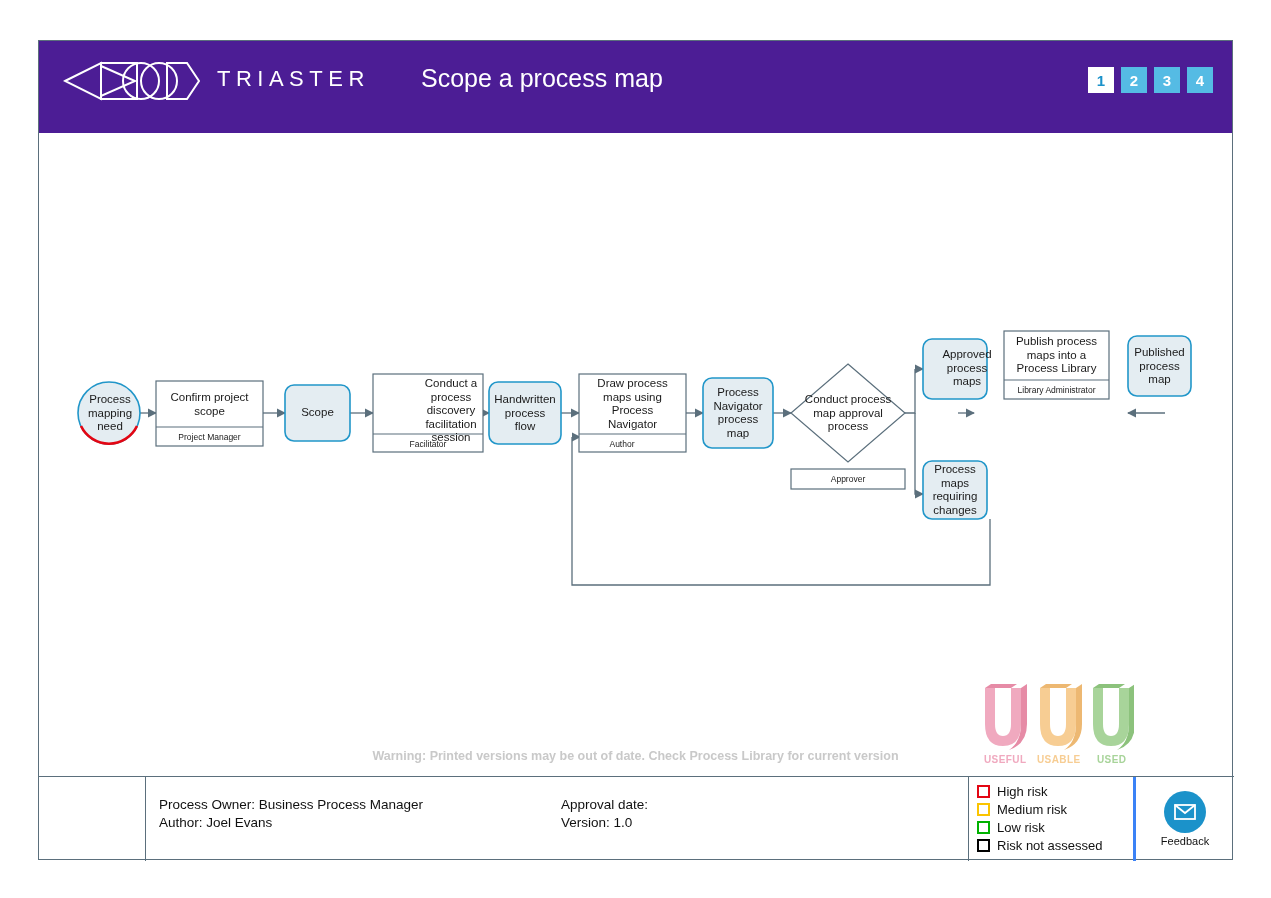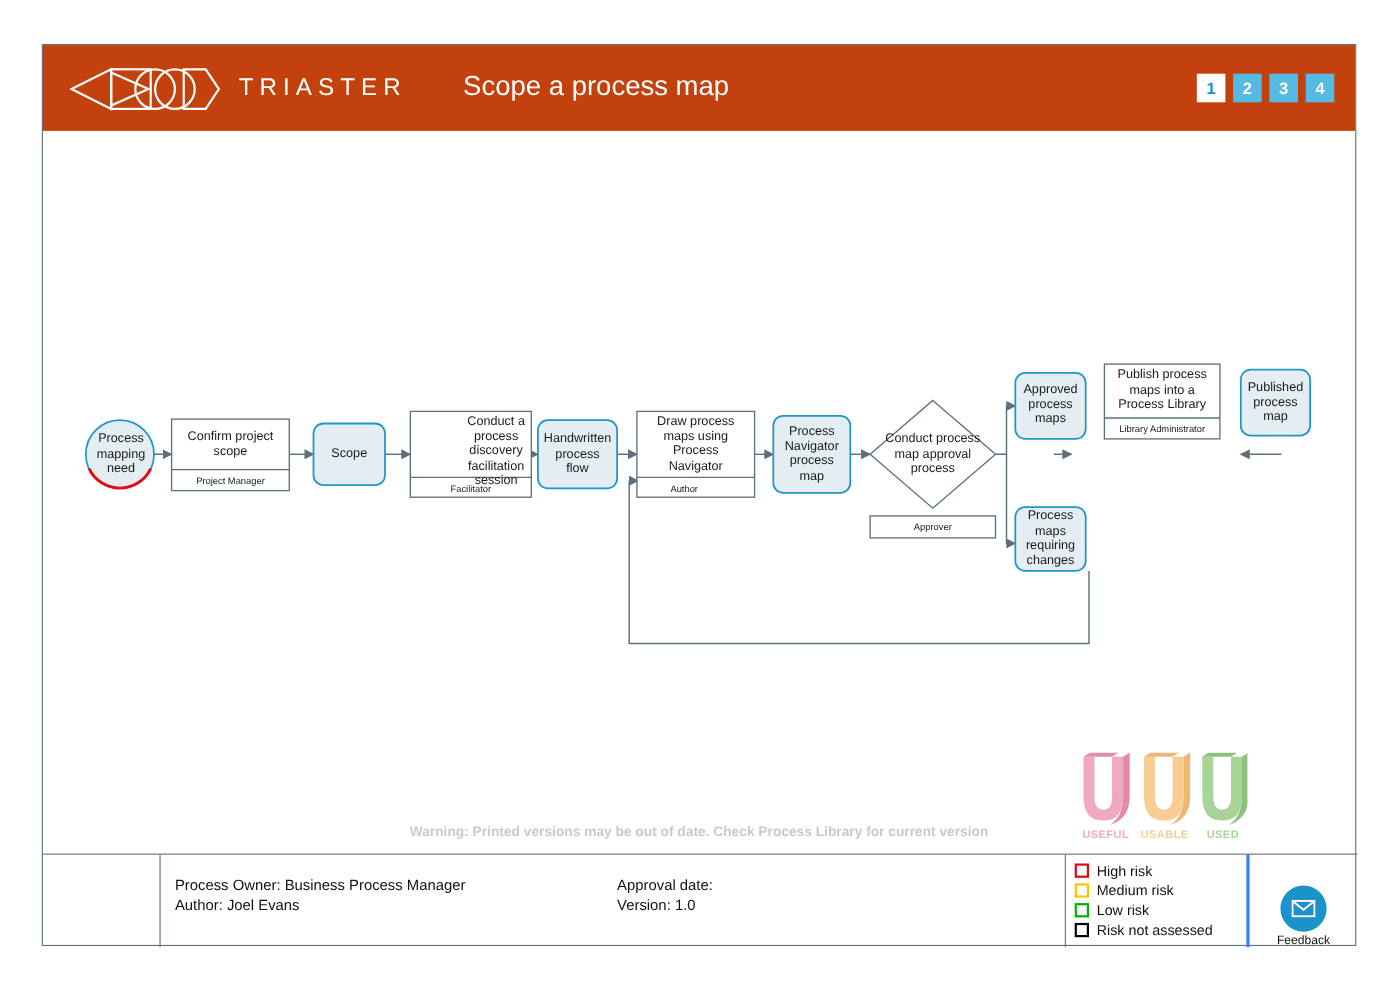--- a/index.html
+++ b/index.html
@@ -25,22 +25,22 @@
     border: 1px solid #5b6f7c;
     box-sizing: border-box;
     background: #ffffff;
   }
 
   
   #header {
     position: absolute;
     left: 0; top: 0;
     width: 100%;
-    height: 78px;
-    background: #c2410c;
+    height: 92px;
+    background: #4c1d95;
     box-sizing: border-box;
   }
   #brand-logo {
     position: absolute;
     left: 24px;
     top: 19px;
   }
   #brand-wordmark {
     position: absolute;
     left: 178px;
@@ -191,21 +191,21 @@
     background: #ffffff;
     box-sizing: border-box;
     flex: none;
   }
   #footer-feedback-cell {
     width: 98px;
     box-sizing: border-box;
     display: flex;
     flex-direction: column;
     align-items: center;
-    justify-content: flex-end;
+    justify-content: center;
     gap: 2px;
   }
   #feedback-circle {
     width: 42px;
     height: 42px;
     border-radius: 50%;
     background: #1b92ca;
     display: flex;
     align-items: center;
     justify-content: center;
@@ -337,21 +337,21 @@
     <div class="node-label" style="left:450px; top:274px; width:72px;">Handwritten<br>process<br>flow</div>
 
     <div class="node-label" style="left:542px; top:258px; width:103px;">Draw process<br>maps using<br>Process<br>Navigator</div>
     <div class="node-label sm" style="left:542px; top:320px; width:82px;">Author</div>
 
     <div class="node-label" style="left:664px; top:267px; width:70px;">Process<br>Navigator<br>process<br>map</div>
 
     <div class="node-label diamond-text" style="left:749px; top:274px; width:120px;">Conduct process<br>map approval<br>process</div>
     <div class="node-label sm" style="left:752px; top:355px; width:114px;">Approver</div>
 
-    <div class="node-label" style="left:884px; top:229px; width:64px;">Approved<br>process<br>maps</div>
+    <div class="node-label" style="left:884px; top:229px; width:64px;padding-left:12px;">Approved<br>process<br>maps</div>
 
     <div class="node-label" style="left:884px; top:344px; width:64px;">Process<br>maps<br>requiring<br>changes</div>
 
     <div class="node-label" style="left:967px; top:216px; width:101px;">Publish process<br>maps into a<br>Process Library</div>
     <div class="node-label sm" style="left:967px; top:266px; width:101px;">Library Administrator</div>
 
     <div class="node-label" style="left:1089px; top:227px; width:63px;">Published<br>process<br>map</div>
 
     <div id="uuu">
       <svg width="155" height="70" viewBox="0 0 155 70">

